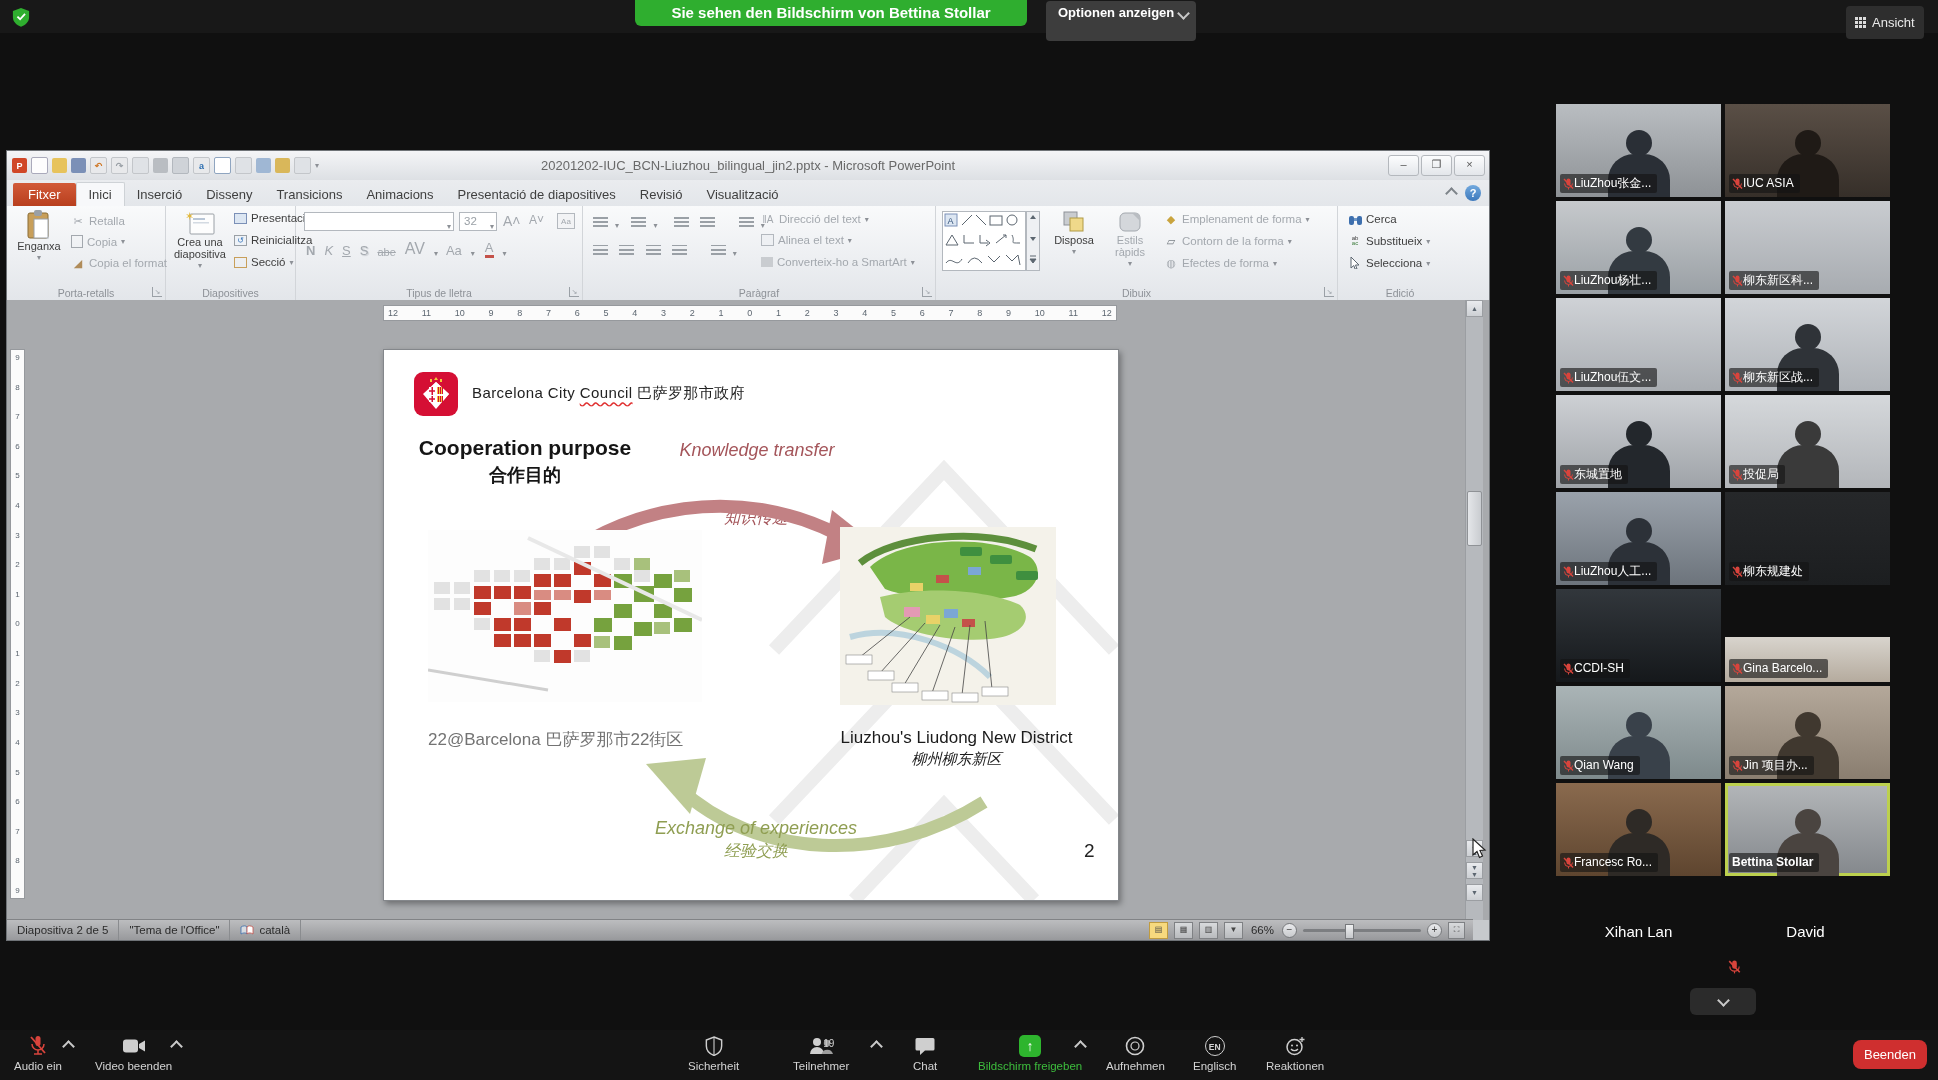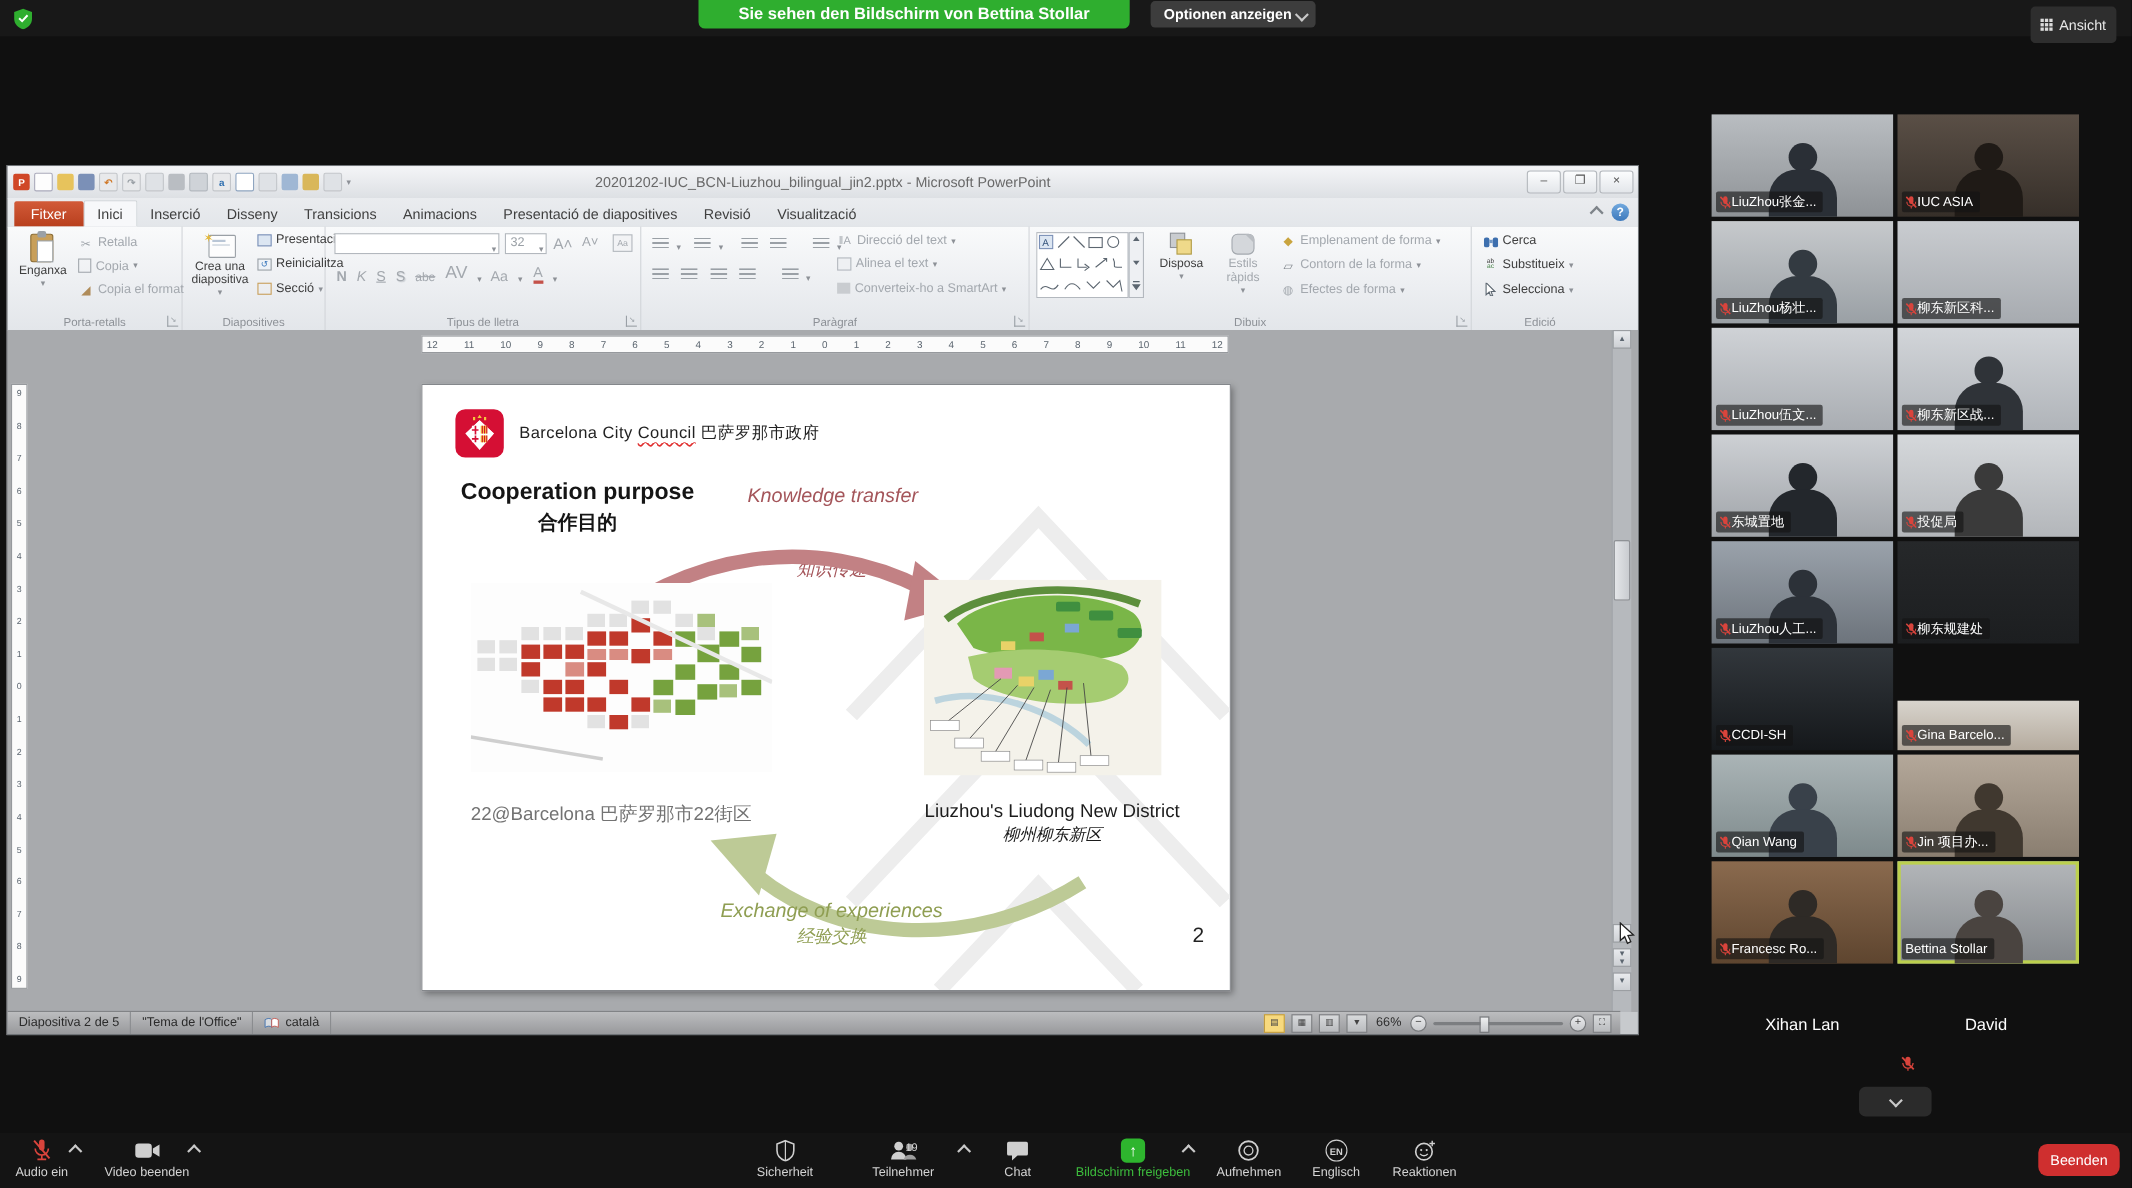--- a/index.html
+++ b/index.html
@@ -3,21 +3,21 @@
 <meta charset="utf-8">
 <style>
   html,body{margin:0;padding:0;background:#000;}
   #screen{position:relative;width:1938px;height:1080px;background:#101010;overflow:hidden;
           font-family:"Liberation Sans",sans-serif;-webkit-font-smoothing:antialiased;}
   
   #top-bar{position:absolute;left:0;top:0;width:100%;height:33px;background:#181818;}
   #meeting-shield{position:absolute;left:12px;top:7px;width:18px;height:20px;}
   #share-banner{position:absolute;left:635px;top:0;width:392px;height:26px;background:#2fae2f;
     color:#fff;font-weight:bold;font-size:15px;line-height:26px;text-align:center;border-radius:0 0 6px 6px;}
-  #options-btn{position:absolute;left:1046px;top:1px;height:24px;padding:0 22px 0 12px;background:#3d3d3d;
+  #options-btn{position:absolute;left:1046px;top:1px;height:40px;padding:0 22px 0 12px;background:#3d3d3d;
     border-radius:4px;color:#fff;font-weight:bold;font-size:13px;line-height:24px;}
   #options-btn .chev-down{position:absolute;right:8px;top:8px;}
   #ansicht-btn{position:absolute;left:1846px;top:6px;height:33px;padding:0 9px;background:#2e2e2e;border-radius:4px;
     color:#e8e8e8;font-size:13px;line-height:23px;display:flex;align-items:center;gap:6px;}
   .grid-ico{display:inline-grid;grid-template-columns:repeat(3,3px);grid-gap:1px;}
   .grid-ico i{width:3px;height:3px;background:#dcdcdc;display:block;}
   .chev-down,.chev-up{width:7px;height:7px;border-left:2px solid #c9c9c9;border-top:2px solid #c9c9c9;display:inline-block;}
   .chev-down{transform:rotate(225deg);}
   .chev-up{transform:rotate(45deg);}
   
@@ -102,21 +102,21 @@
   #zoom-slider{width:118px;height:3px;background:#7c7e81;position:relative;border-radius:2px;}
   #zoom-thumb{position:absolute;left:42px;top:-5px;width:7px;height:13px;background:linear-gradient(#eff0f1,#c6c8cb);border:1px solid #77797c;}
   .zcirc{width:13px;height:13px;border-radius:50%;border:1px solid #77797c;background:linear-gradient(#e9eaec,#c8cacd);
     font-size:10px;line-height:11px;text-align:center;color:#444;}
   
   #cursor{position:absolute;left:1472px;top:838px;z-index:50;}
   
   #gallery-grid{position:absolute;left:1556px;top:104px;width:334px;display:grid;
     grid-template-columns:165px 165px;grid-auto-rows:93px;gap:4px;}
   .cell{position:relative;overflow:hidden;background:#333;}
-  .cell.active{outline:3px solid #bcd04e;outline-offset:-3px;}
+  .cell.active{outline:3px solid #bcd04e;outline-offset:-3px;font-weight:bold;}
   .p-head{position:absolute;left:50%;top:26px;transform:translateX(-50%);width:26px;height:26px;border-radius:50%;}
   .p-body{position:absolute;left:50%;top:50px;transform:translateX(-50%);width:62px;height:46px;border-radius:26px 26px 0 0;}
   .chip{position:absolute;left:4px;bottom:4px;background:rgba(20,20,20,.62);border-radius:2px;color:#fff;
     font-size:12px;line-height:17px;padding:1px 6px 1px 3px;display:flex;align-items:center;gap:0;max-width:150px;
     white-space:nowrap;overflow:hidden;}
   .offline-name{position:absolute;width:165px;text-align:center;color:#fff;font-size:15px;}
   #collapse-btn{position:absolute;left:1690px;top:988px;width:66px;height:27px;background:#2b2b2b;border-radius:6px;
     display:flex;align-items:center;justify-content:center;}
   
   #zoom-toolbar{position:absolute;left:0;bottom:0;width:100%;height:50px;background:#141414;}

